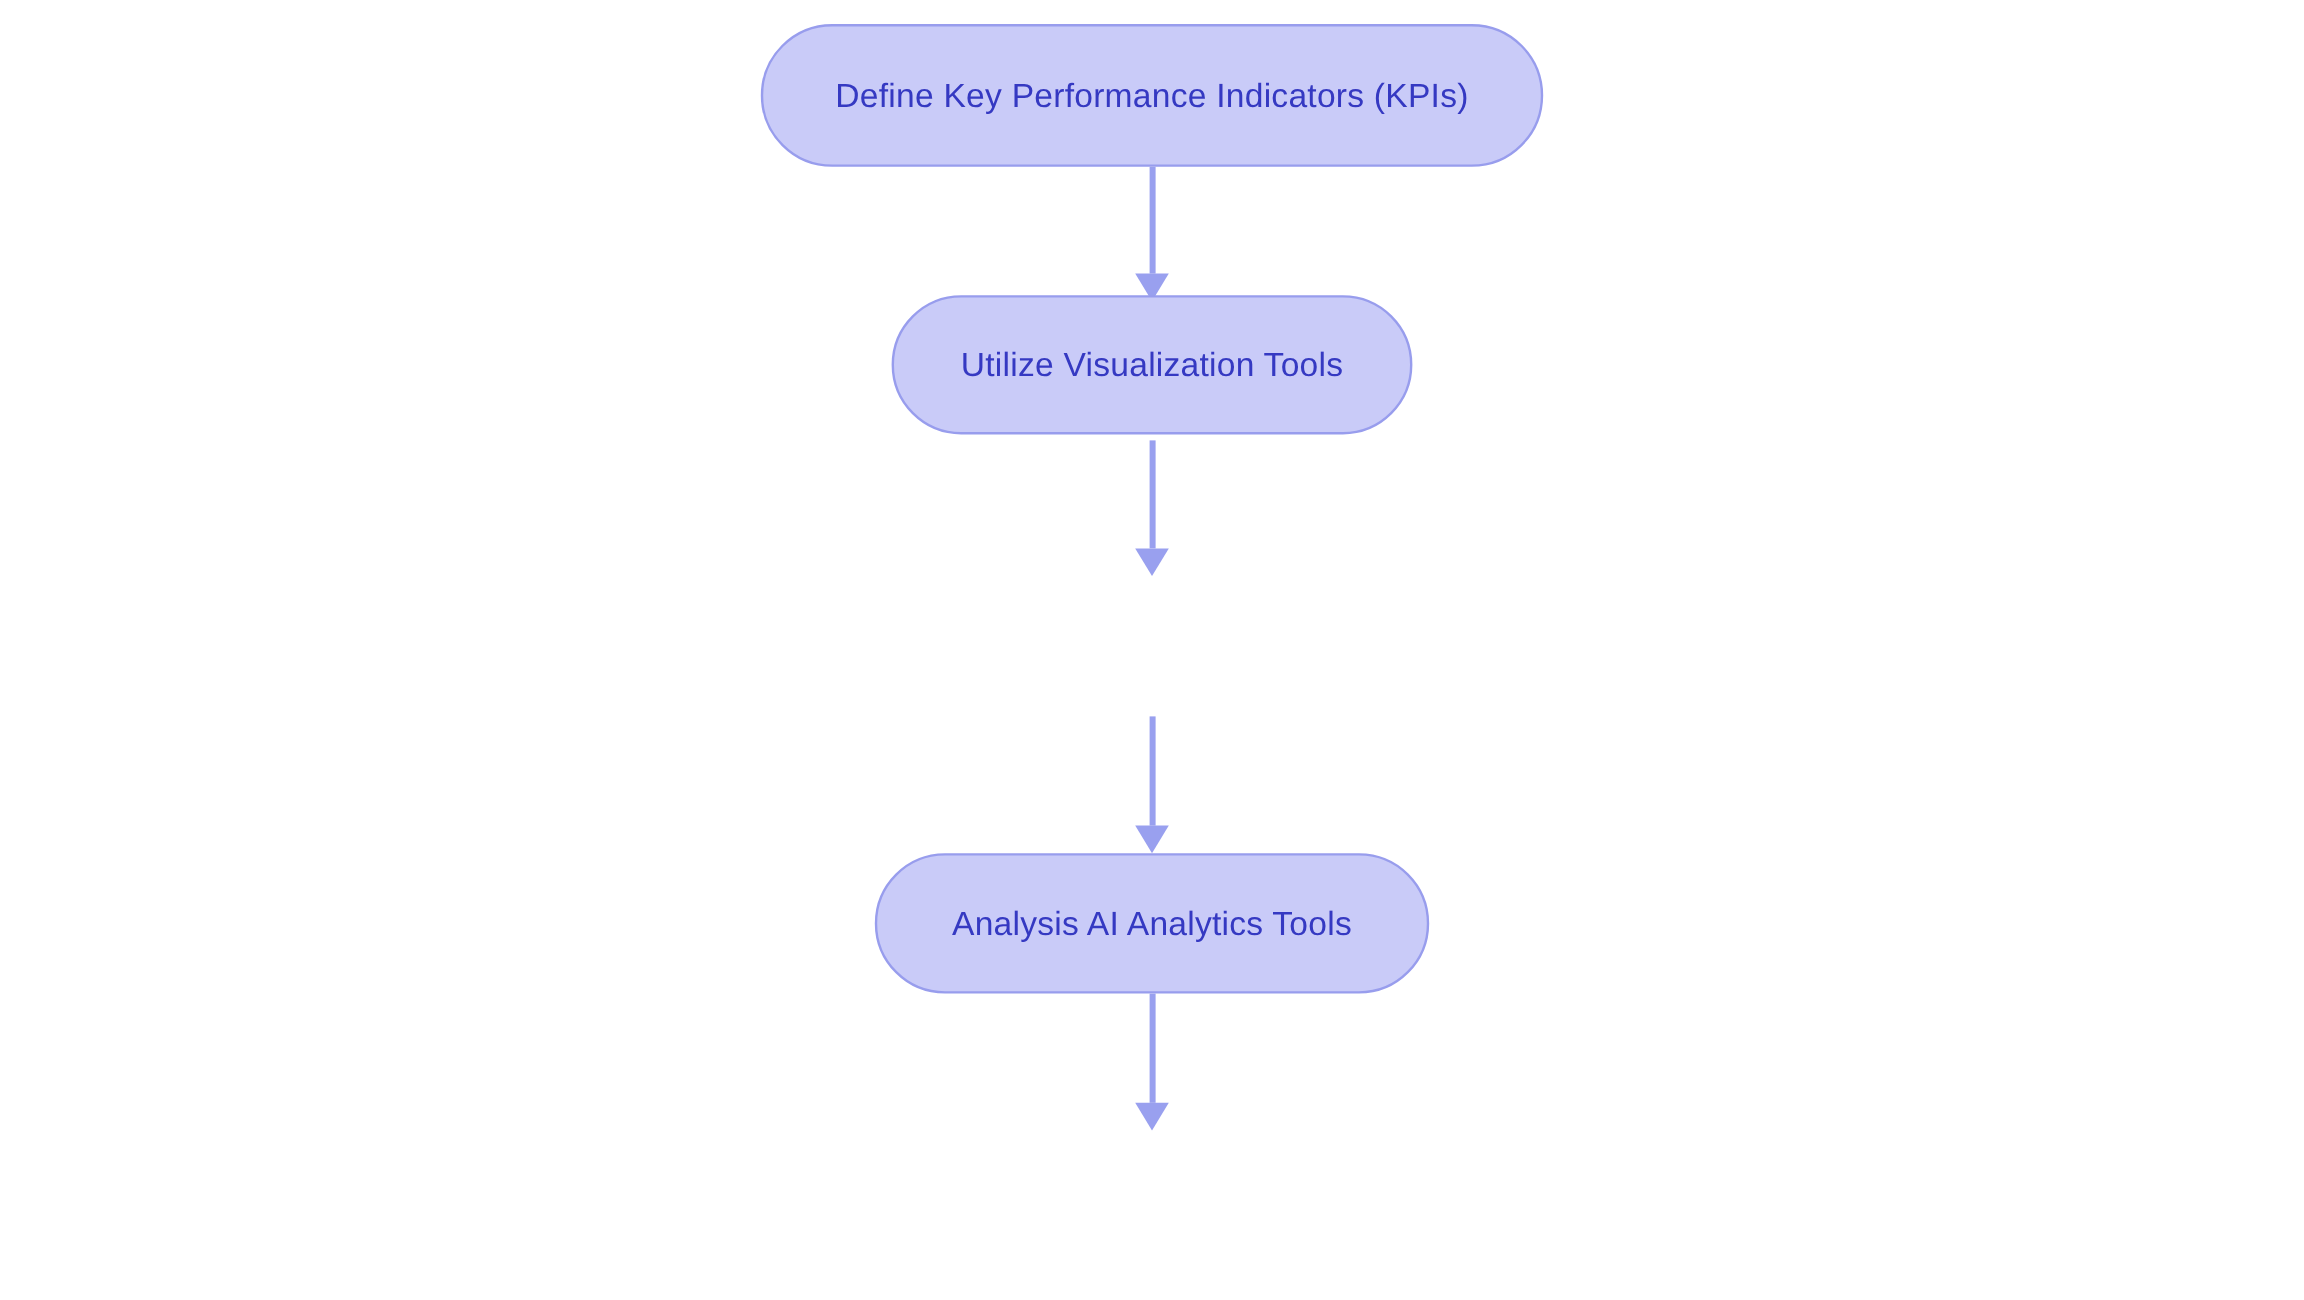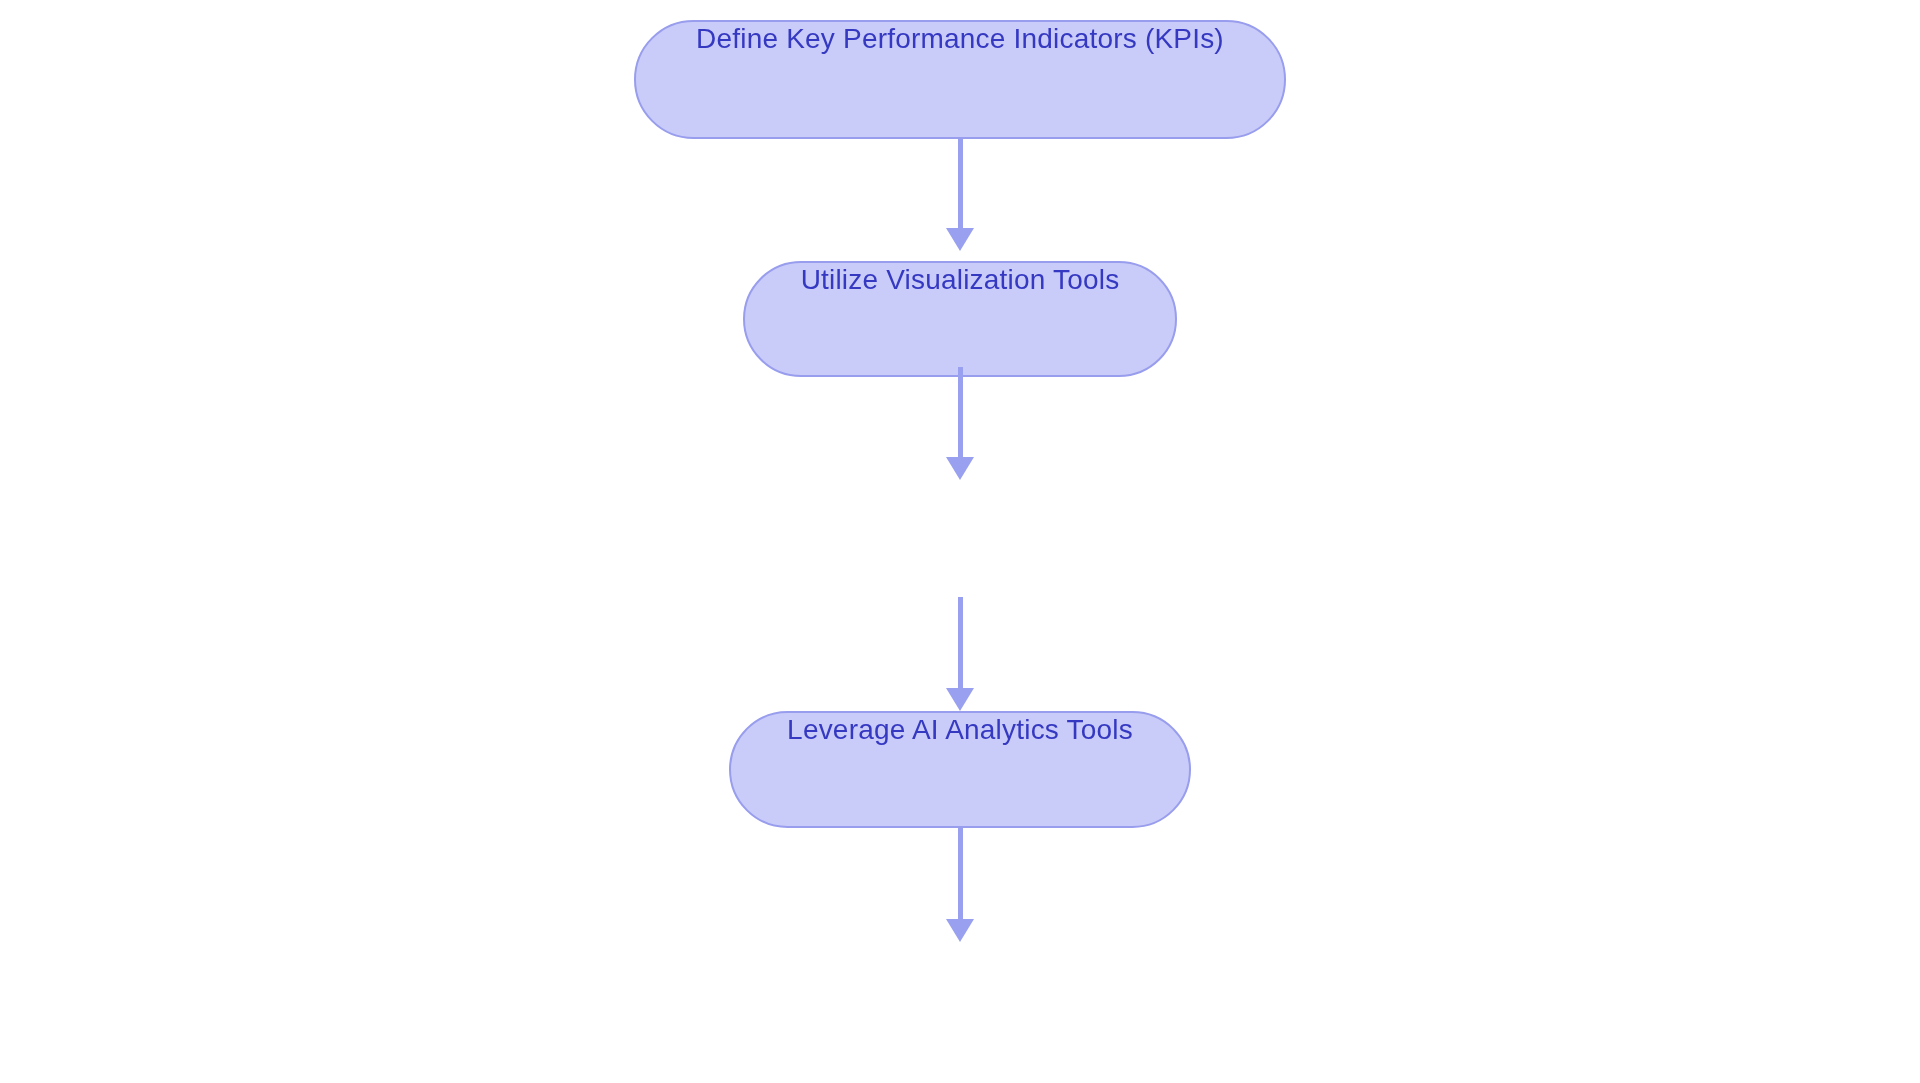--- a/index.html
+++ b/index.html
@@ -22,31 +22,31 @@
     background: var(--background);
     overflow: hidden;
   }
   .node {
     position: absolute;
     box-sizing: border-box;
     background: var(--node-fill);
     border: 2px solid var(--node-border);
     border-radius: 60px;
     display: flex;
-    align-items: flex-start;
+    align-items: center;
     justify-content: center;
     color: var(--node-text);
     font-size: 28px;
     line-height: 1.2;
     letter-spacing: 0.2px;
     white-space: nowrap;
     text-align: center;
   }
   .n1 { left: 634px; top: 20px;  width: 652px; height: 119px; }
-  .n2 { left: 743px; top: 261px; width: 434px; height: 116px; }
+  .n2 { left: 743px; top: 246px; width: 434px; height: 116px; }
   .n3 { left: 655px; top: 480px; width: 610px; height: 117px; }
   .n4 { left: 729px; top: 711px; width: 462px; height: 117px; }
   .n5 { left: 778px; top: 942px; width: 364px; height: 116px; }
 
   .arrow {
     position: absolute;
     left: 946px;          
     width: 28px;
     display: flex;
     flex-direction: column;
@@ -92,21 +92,21 @@
     <div class="arrow-head"></div>
   </div>
 
 
   <div class="arrow a3">
     <div class="arrow-line"></div>
     <div class="arrow-head"></div>
   </div>
 
   <div class="node n4">
-    <span>Leverage AI Analytics Tools</span>
+    <span>Analysis AI Analytics Tools</span>
   </div>
 
   <div class="arrow a4">
     <div class="arrow-line"></div>
     <div class="arrow-head"></div>
   </div>
 
 
 </div>
 

